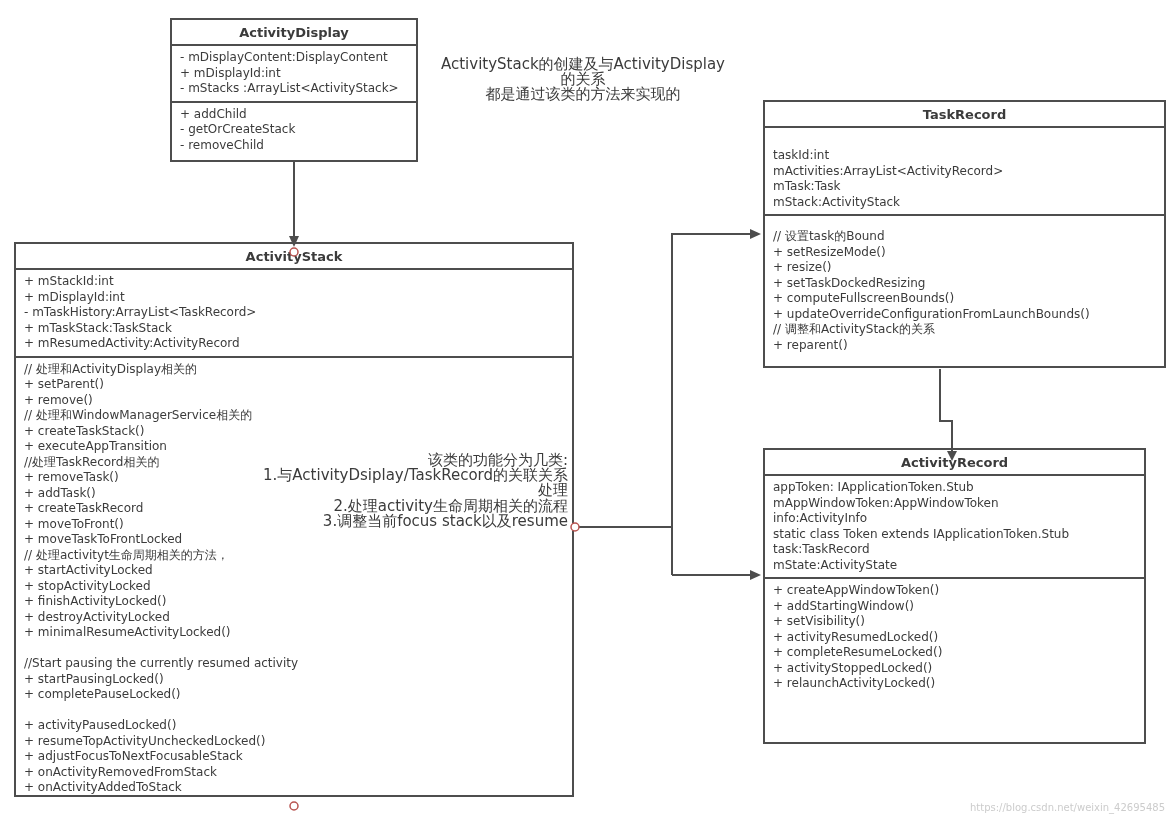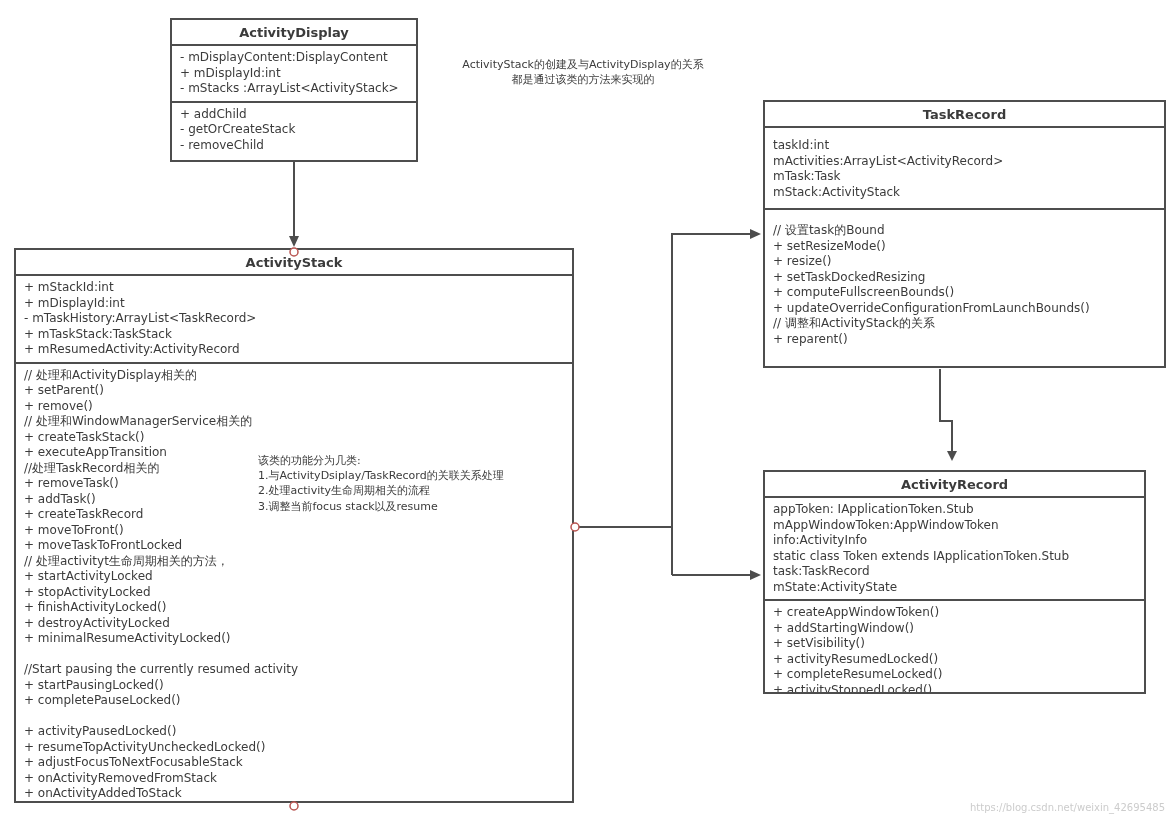--- a/index.html
+++ b/index.html
@@ -15,21 +15,21 @@
     font-size:12px; overflow:hidden;
   }
   .uml-title {
     height:26px; line-height:26px; text-align:center;
     font-weight:bold; font-size:13px;
     border-bottom:2px solid var(--border,#4d4d4d);
   }
   .uml-section { padding:4px 8px; line-height:15.5px; white-space:pre; }
   .uml-section.fields { border-bottom:2px solid var(--border,#4d4d4d); }
   .uml-row { min-height:15.5px; }
-  .note { position:absolute; font-size:11px; line-height:15.2px; }
+  .note { position:absolute; font-size:15px; line-height:15.2px; }
   .note-line { min-height:15.2px; }
   svg.connectors { position:absolute; left:0; top:0; pointer-events:none; }
   .conn { stroke:var(--connector,#4d4d4d); stroke-width:2; fill:none; }
   .arrow { fill:var(--connector,#4d4d4d); stroke:none; }
   .endpoint { fill:#ffffff; stroke:var(--endpoint,#b85450); stroke-width:1.5; }
   .watermark {
     position:absolute; right:8px; bottom:4px;
     font-size:10px; color:var(--watermark,#cccccc);
   }
 </style>
@@ -39,42 +39,42 @@
 <div class="canvas">
 
   <div class="uml-class" style="left:170px; top:18px; width:248px; height:144px;">
     <div class="uml-title">ActivityDisplay</div>
     <div class="uml-section fields"><div class="uml-row">- mDisplayContent:DisplayContent</div><div class="uml-row">+ mDisplayId:int</div><div class="uml-row">- mStacks :ArrayList&lt;ActivityStack&gt;</div></div>
     <div class="uml-section methods"><div class="uml-row">+ addChild</div><div class="uml-row">- getOrCreateStack</div><div class="uml-row">- removeChild</div></div>
   </div>
 
   <div class="uml-class" style="left:763px; top:100px; width:403px; height:268px;">
     <div class="uml-title">TaskRecord</div>
-    <div class="uml-section fields" style="min-height:82px; padding-top:10px;"><div class="uml-row">taskId:int</div><div class="uml-row">mActivities:ArrayList&lt;ActivityRecord&gt;</div><div class="uml-row">mTask:Task</div><div class="uml-row">mStack:ActivityStack</div></div>
+    <div class="uml-section fields" style="min-height:82px; padding-top:20px;"><div class="uml-row">taskId:int</div><div class="uml-row">mActivities:ArrayList&lt;ActivityRecord&gt;</div><div class="uml-row">mTask:Task</div><div class="uml-row">mStack:ActivityStack</div></div>
     <div class="uml-section methods" style="padding-top:13px;"><div class="uml-row">// 设置task的Bound</div><div class="uml-row">+ setResizeMode()</div><div class="uml-row">+ resize()</div><div class="uml-row">+ setTaskDockedResizing</div><div class="uml-row">+ computeFullscreenBounds()</div><div class="uml-row">+ updateOverrideConfigurationFromLaunchBounds()</div><div class="uml-row">// 调整和ActivityStack的关系</div><div class="uml-row">+ reparent()</div></div>
   </div>
 
-  <div class="uml-class" style="left:14px; top:248px; width:560px; height:555px;">
+  <div class="uml-class" style="left:14px; top:242px; width:560px; height:555px;">
     <div class="uml-title">ActivityStack</div>
     <div class="uml-section fields"><div class="uml-row">+ mStackId:int</div><div class="uml-row">+ mDisplayId:int</div><div class="uml-row">- mTaskHistory:ArrayList&lt;TaskRecord&gt;</div><div class="uml-row">+ mTaskStack:TaskStack</div><div class="uml-row">+ mResumedActivity:ActivityRecord</div></div>
     <div class="uml-section methods"><div class="uml-row">// 处理和ActivityDisplay相关的</div><div class="uml-row">+ setParent()</div><div class="uml-row">+ remove()</div><div class="uml-row">// 处理和WindowManagerService相关的</div><div class="uml-row">+ createTaskStack()</div><div class="uml-row">+ executeAppTransition</div><div class="uml-row">//处理TaskRecord相关的</div><div class="uml-row">+ removeTask()</div><div class="uml-row">+ addTask()</div><div class="uml-row">+ createTaskRecord</div><div class="uml-row">+ moveToFront()</div><div class="uml-row">+ moveTaskToFrontLocked</div><div class="uml-row">// 处理activityt生命周期相关的方法，</div><div class="uml-row">+ startActivityLocked</div><div class="uml-row">+ stopActivityLocked</div><div class="uml-row">+ finishActivityLocked()</div><div class="uml-row">+ destroyActivityLocked</div><div class="uml-row">+ minimalResumeActivityLocked()</div><div class="uml-row"></div><div class="uml-row">//Start pausing the currently resumed activity</div><div class="uml-row">+ startPausingLocked()</div><div class="uml-row">+ completePauseLocked()</div><div class="uml-row"></div><div class="uml-row">+ activityPausedLocked()</div><div class="uml-row">+ resumeTopActivityUncheckedLocked()</div><div class="uml-row">+ adjustFocusToNextFocusableStack</div><div class="uml-row">+ onActivityRemovedFromStack</div><div class="uml-row">+ onActivityAddedToStack</div></div>
   </div>
 
-  <div class="uml-class" style="left:763px; top:470px; width:383px; height:224px;">
+  <div class="uml-class" style="left:763px; top:448px; width:383px; height:296px;">
     <div class="uml-title">ActivityRecord</div>
     <div class="uml-section fields"><div class="uml-row">appToken: IApplicationToken.Stub</div><div class="uml-row">mAppWindowToken:AppWindowToken</div><div class="uml-row">info:ActivityInfo</div><div class="uml-row">static class Token extends IApplicationToken.Stub</div><div class="uml-row">task:TaskRecord</div><div class="uml-row">mState:ActivityState</div></div>
     <div class="uml-section methods"><div class="uml-row">+ createAppWindowToken()</div><div class="uml-row">+ addStartingWindow()</div><div class="uml-row">+ setVisibility()</div><div class="uml-row">+ activityResumedLocked()</div><div class="uml-row">+ completeResumeLocked()</div><div class="uml-row">+ activityStoppedLocked()</div><div class="uml-row">+ relaunchActivityLocked()</div></div>
   </div>
 
   <div class="note" style="left:438px; top:57px; width:290px; text-align:center;">
       <div class="note-line">ActivityStack的创建及与ActivityDisplay的关系</div>
       <div class="note-line">都是通过该类的方法来实现的</div>
     </div>
 
-  <div class="note" style="left:258px; top:453px; width:310px; text-align:left;">
+  <div class="note" style="left:258px; top:453px; width:310px; text-align:right;">
       <div class="note-line">该类的功能分为几类:</div>
       <div class="note-line">1.与ActivityDsiplay/TaskRecord的关联关系处理</div>
       <div class="note-line">2.处理activity生命周期相关的流程</div>
       <div class="note-line">3.调整当前focus stack以及resume</div>
     </div>
 
   <svg class="connectors" width="1173" height="817" viewBox="0 0 1173 817">
 
     <line class="conn" x1="294" y1="162" x2="294" y2="237"></line>
     <polygon class="arrow" points="294,247 289,236 299,236"></polygon>

